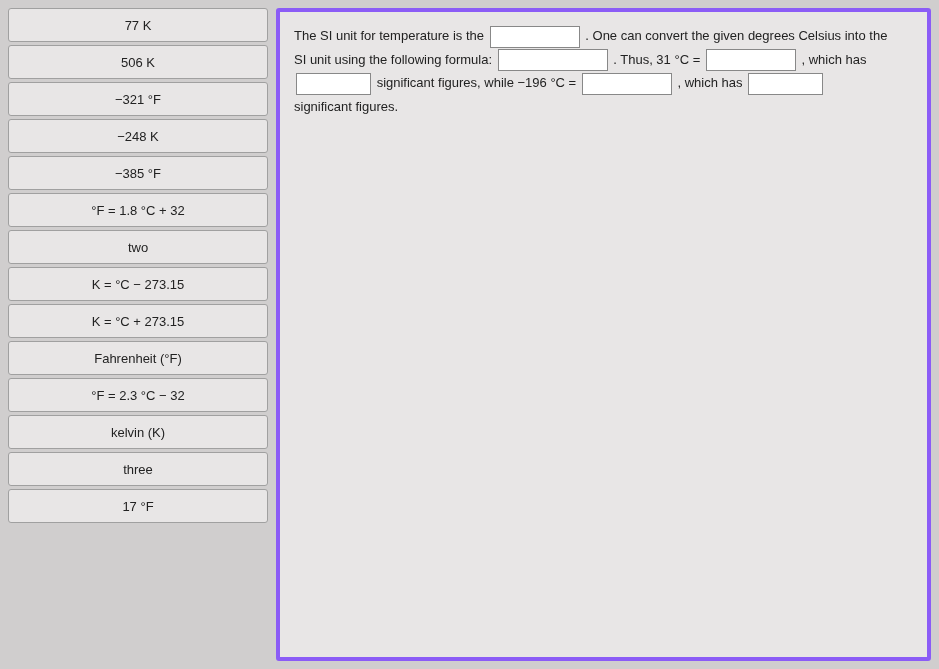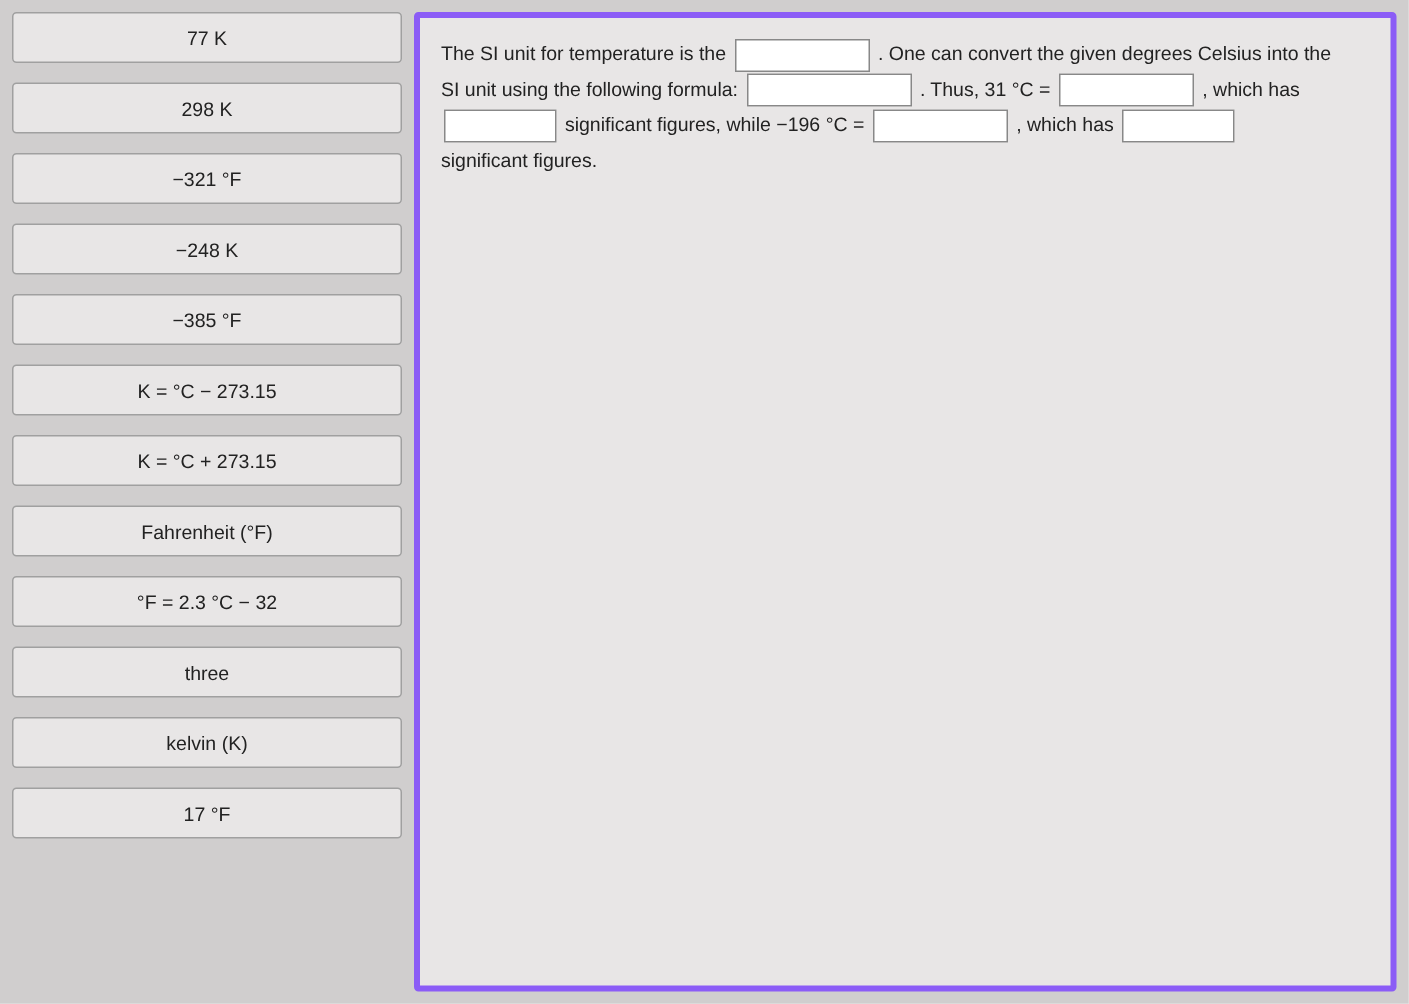--- a/index.html
+++ b/index.html
@@ -19,21 +19,21 @@
       padding: 8px;
       gap: 8px;
     }
 
     
     .left-column {
       width: 260px;
       flex-shrink: 0;
       display: flex;
       flex-direction: column;
-      gap: 13px;
+      gap: 3px;
     }
 
     .answer-tile {
       background: #e8e6e6;
       border: 1px solid #a0a0a0;
       border-radius: 3px;
       padding: 6px 10px;
       text-align: center;
       cursor: pointer;
       font-size: 13px;
@@ -74,30 +74,32 @@
       width: 75px;
     }
   </style>
 </head>
 <body>
 
 <div class="container">
 
   <div class="left-column">
     <div class="answer-tile">77 K</div>
-    <div class="answer-tile">298 K</div>
+    <div class="answer-tile">506 K</div>
     <div class="answer-tile">−321 °F</div>
     <div class="answer-tile">−248 K</div>
     <div class="answer-tile">−385 °F</div>
+    <div class="answer-tile">°F = 1.8 °C + 32</div>
+    <div class="answer-tile">two</div>
     <div class="answer-tile">K = °C − 273.15</div>
     <div class="answer-tile">K = °C + 273.15</div>
     <div class="answer-tile">Fahrenheit (°F)</div>
     <div class="answer-tile">°F = 2.3 °C − 32</div>
+    <div class="answer-tile">kelvin (K)</div>
     <div class="answer-tile">three</div>
-    <div class="answer-tile">kelvin (K)</div>
     <div class="answer-tile">17 °F</div>
   </div>
 
   <div class="right-column">
     
     <span>The SI unit for temperature is the</span>
     <span class="blank"></span>
     <span>. One can convert the given degrees Celsius into the</span>
     <br>
     

